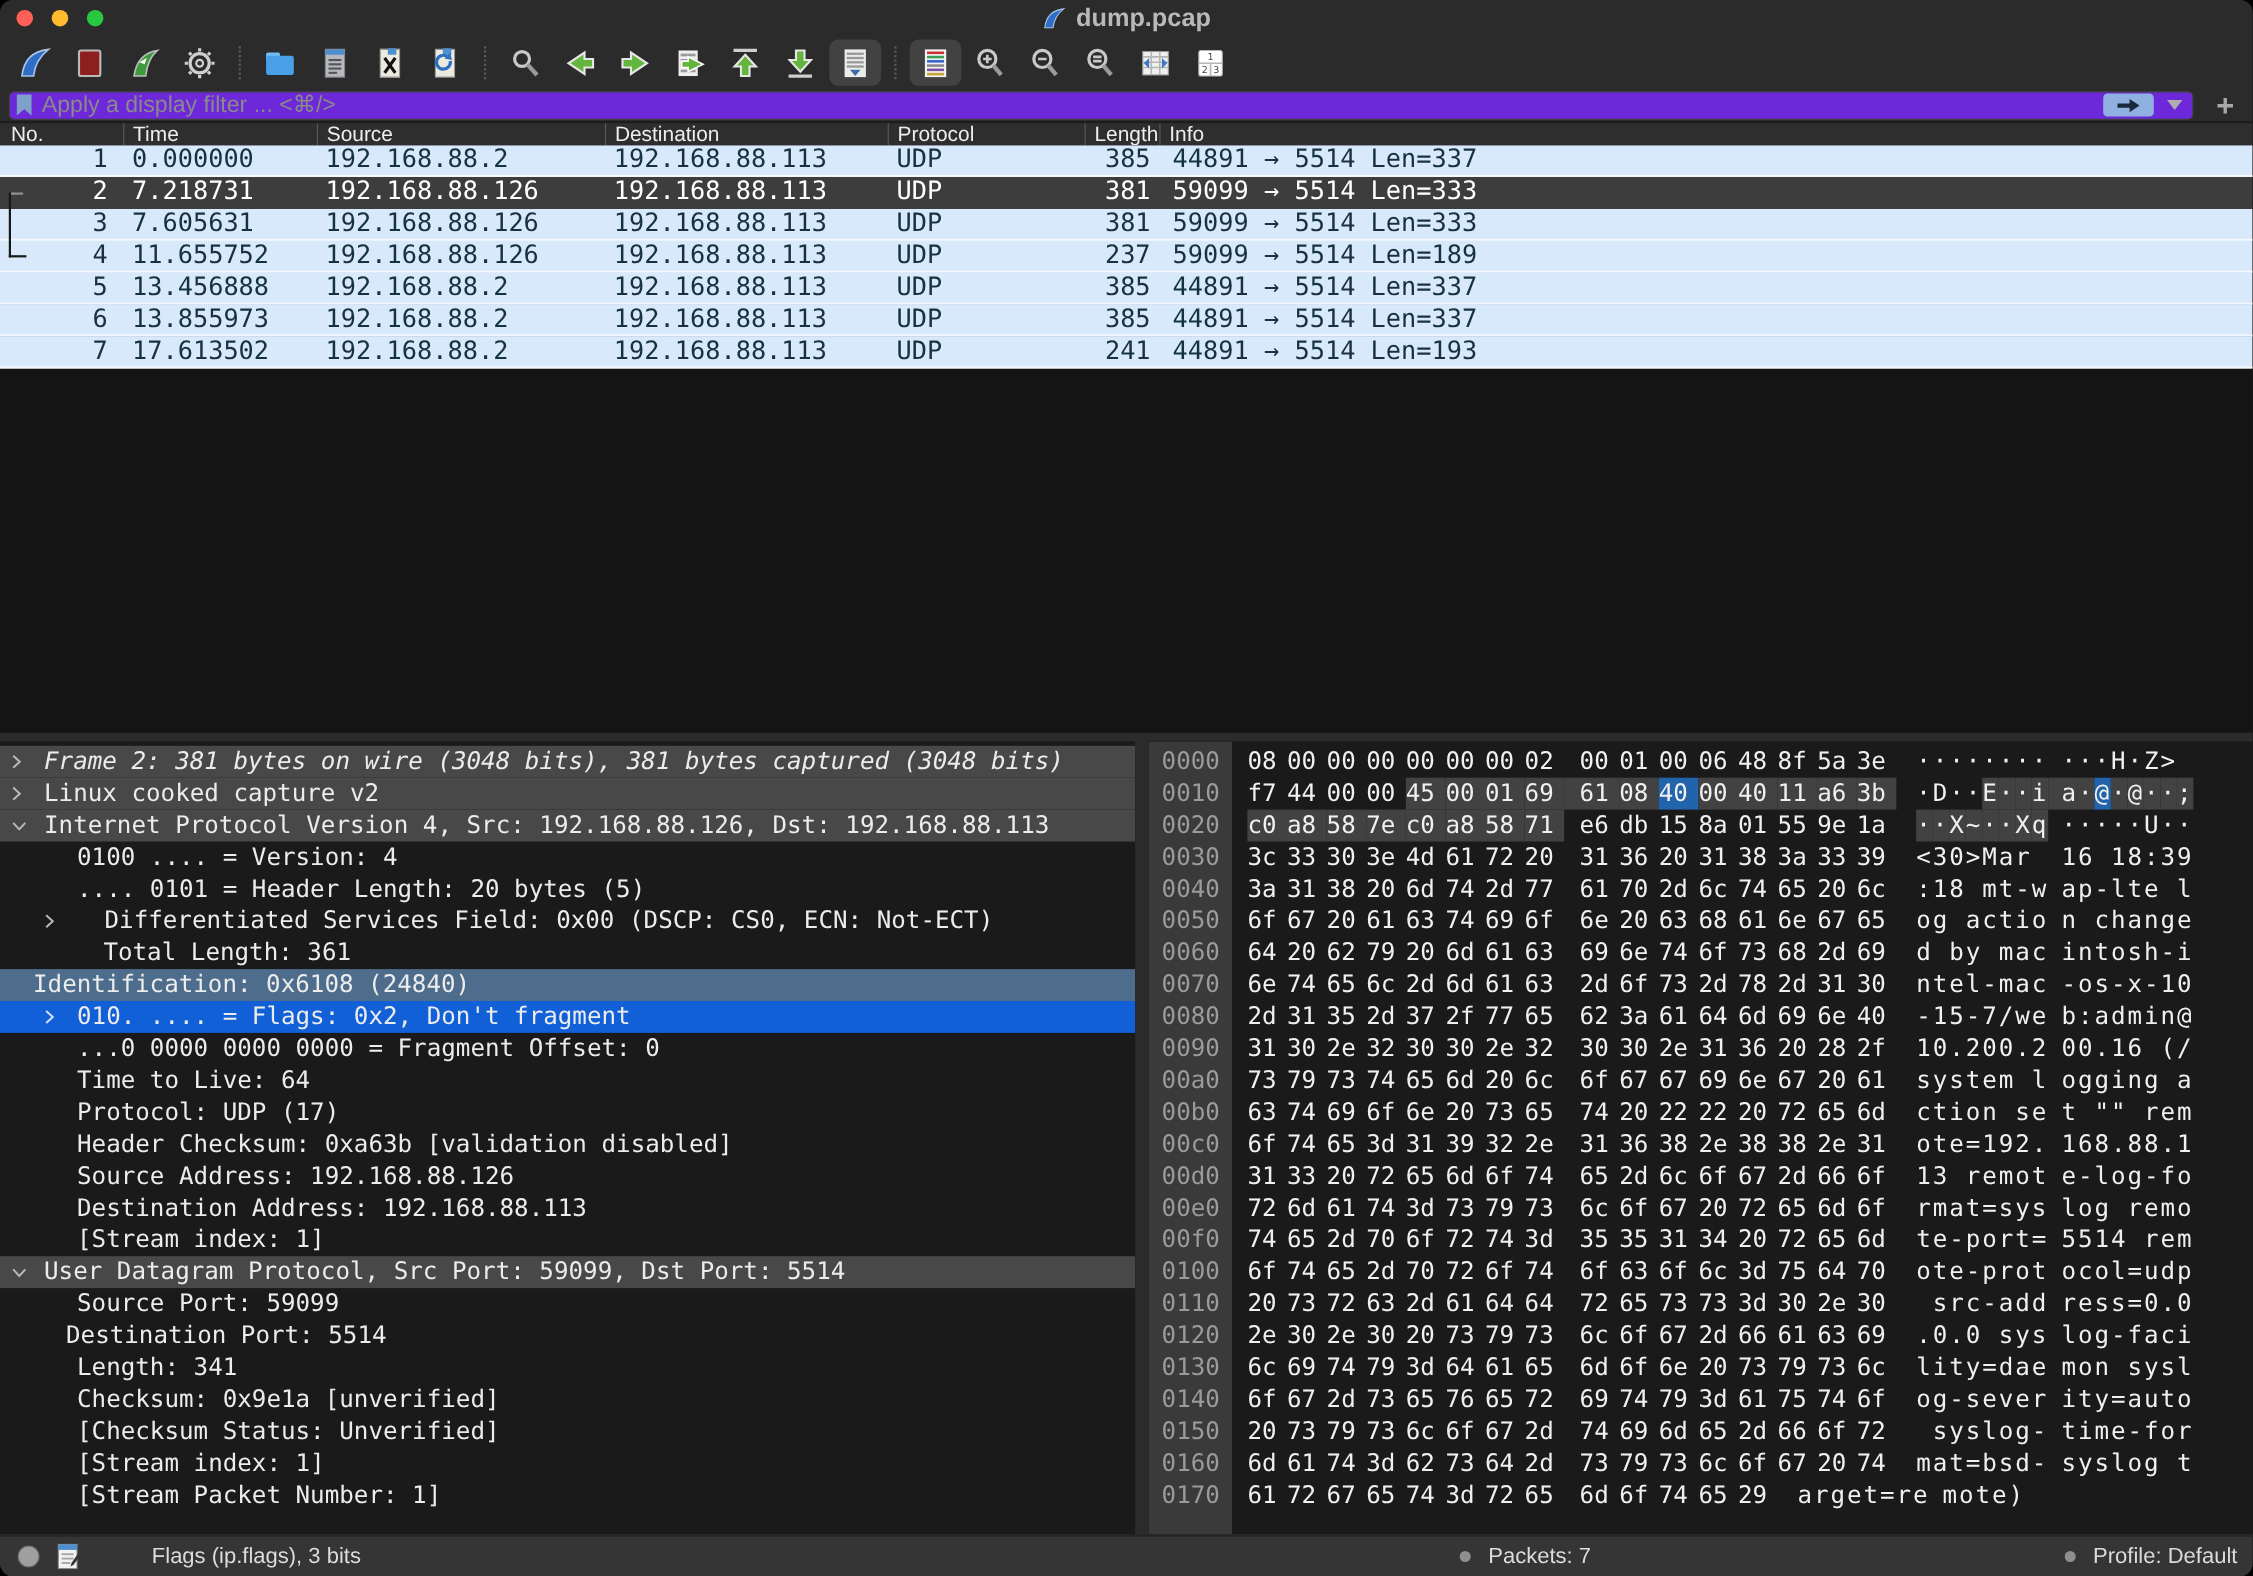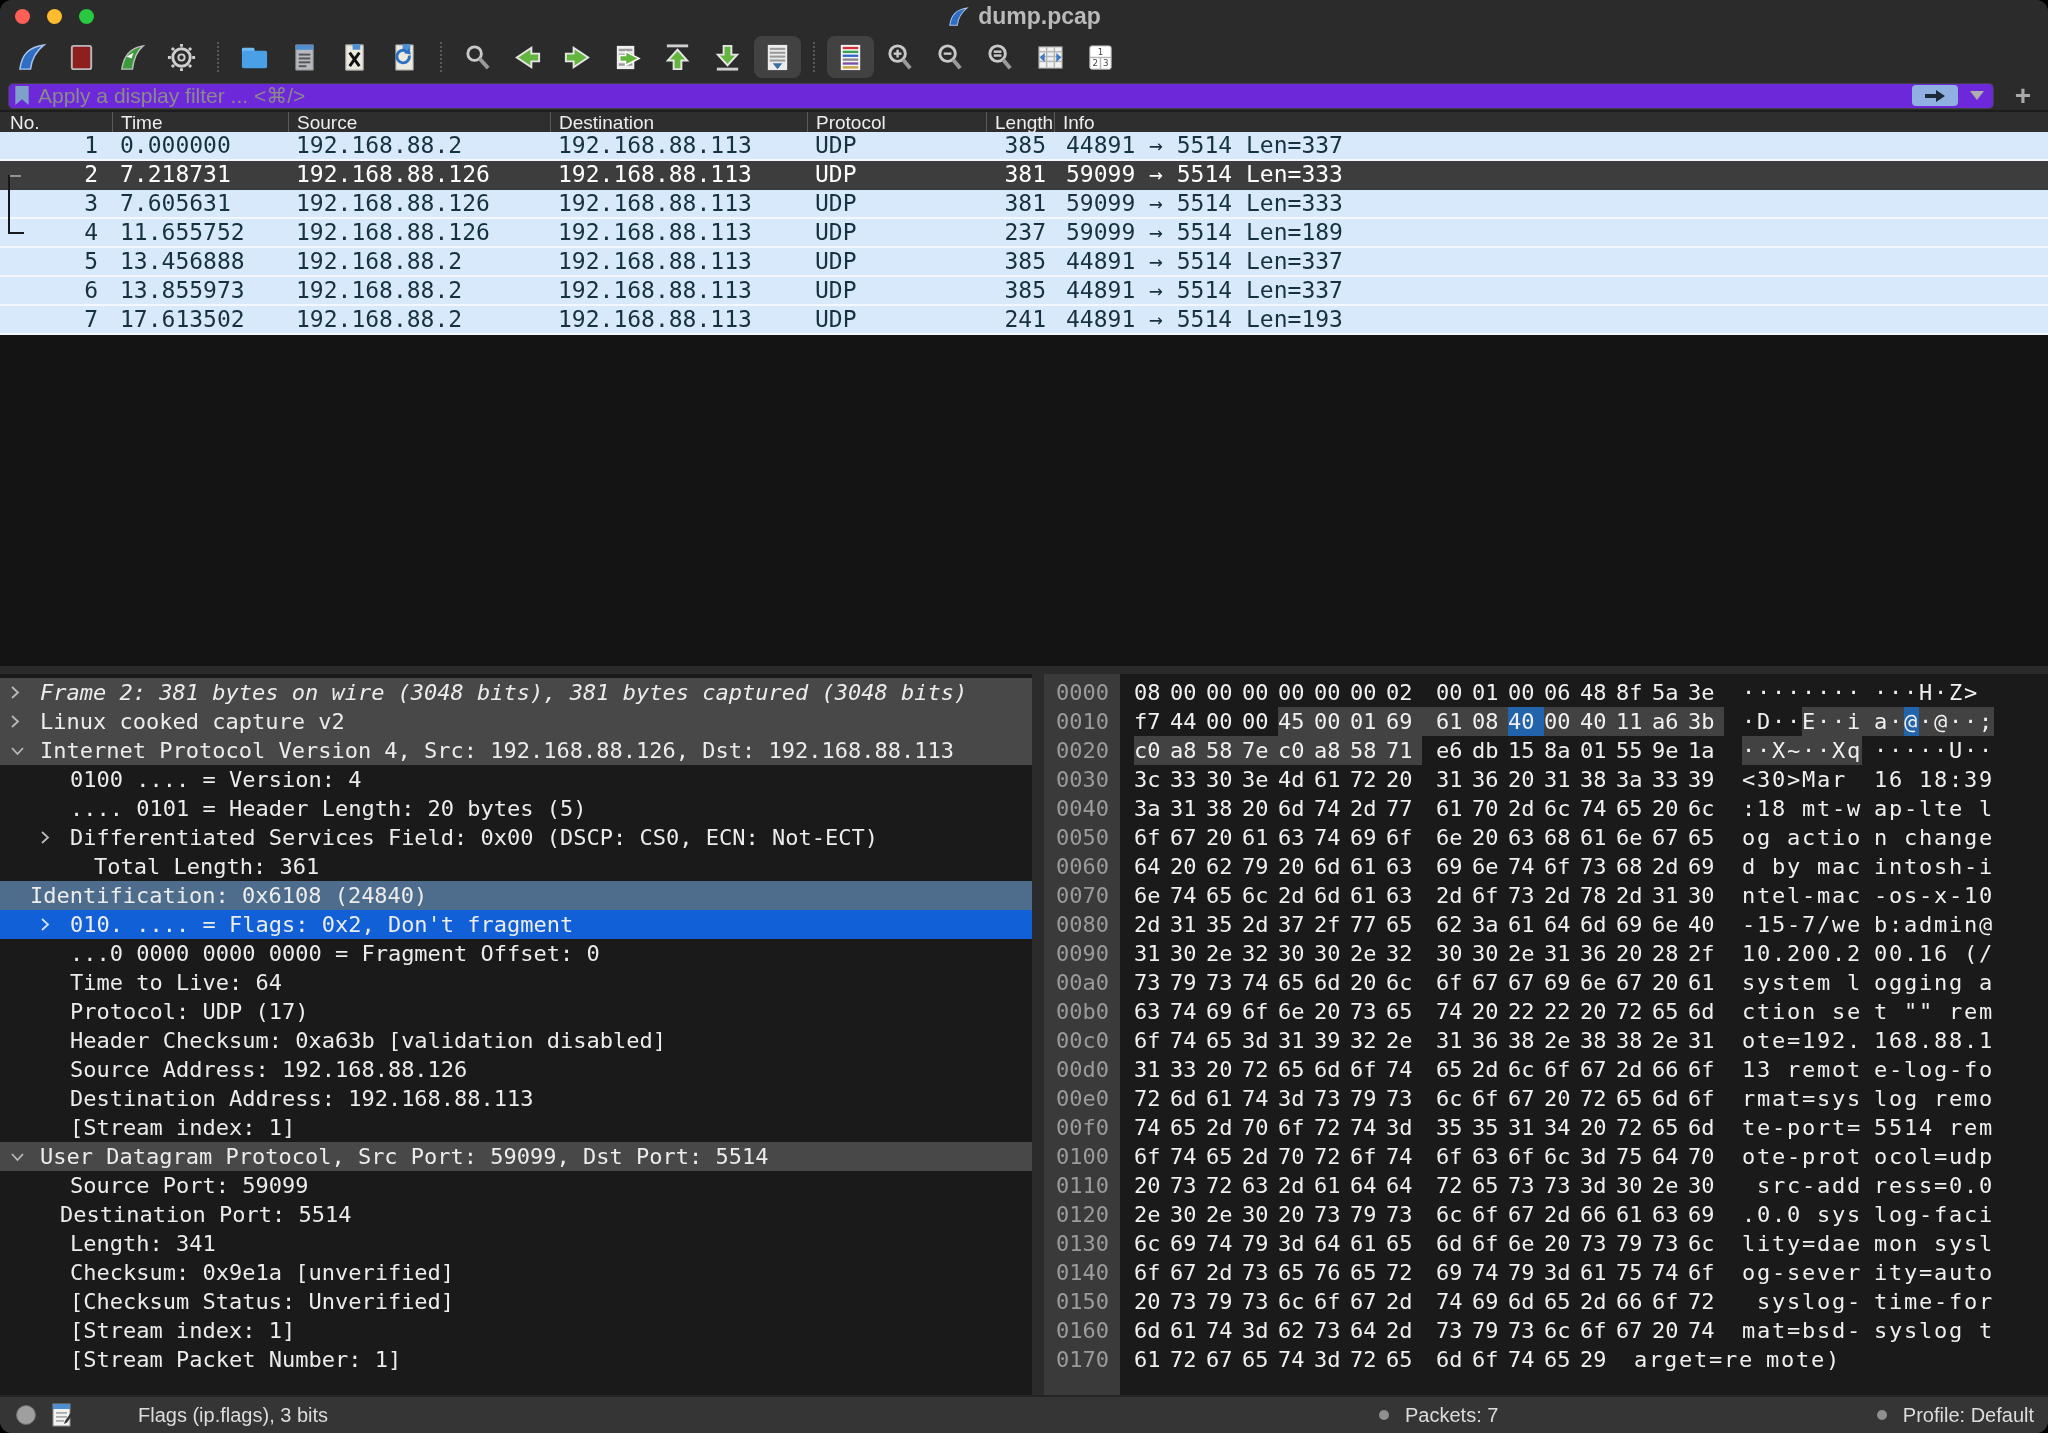--- a/index.html
+++ b/index.html
@@ -68,21 +68,21 @@
   .ab{display:inline-block;width:15px}
   .ab.g8a{width:27px;padding-left:12px}
   .hl-g{background:#424242}
   .hl-b{background:#2264ab}
 
   
   .statusbar{height:38px;flex:none;background:#353535;border-top:2px solid #242424;display:flex;align-items:center;padding:0 16px;position:relative;color:#dcdcdc;font-size:20px}
   .sb-left{display:flex;align-items:center;gap:16px}
   .exp-dot{width:20px;height:20px;border-radius:50%;background:#9f9f9f;border:1px solid #6d6d6d;display:inline-block}
   .sb-left .sb-text{margin-left:48px}
-  .sb-mid{position:absolute;left:1379px;display:flex;align-items:center;gap:16px}
+  .sb-mid{position:absolute;left:1327px;display:flex;align-items:center;gap:16px}
   .sb-right{position:absolute;right:14px;display:flex;align-items:center;gap:16px}
   .sb-dot{width:10px;height:10px;border-radius:50%;background:#8f8f8f;display:inline-block}
 </style>
 </head>
 <body>
 
 <div class="window">
 
   <div class="titlebar">
     <div class="lights">
@@ -388,21 +388,21 @@
               <polyline points="2,2 8,7.5 2,13" fill="none" stroke="#b9b9b9" stroke-width="1.8"></polyline>
             </svg></span><span class="dtext">Frame 2: 381 bytes on wire (3048 bits), 381 bytes captured (3048 bits)</span></div>
         <div class="drow root" style="padding-left: 10px;"><span class="chev"><svg width="10" height="15" viewBox="0 0 10 15">
               <polyline points="2,2 8,7.5 2,13" fill="none" stroke="#b9b9b9" stroke-width="1.8"></polyline>
             </svg></span><span class="dtext">Linux cooked capture v2</span></div>
         <div class="drow root" style="padding-left: 10px;"><span class="chev"><svg width="15" height="10" viewBox="0 0 15 10">
               <polyline points="2,2 7.5,8 13,2" fill="none" stroke="#b9b9b9" stroke-width="1.8"></polyline>
             </svg></span><span class="dtext">Internet Protocol Version 4, Src: 192.168.88.126, Dst: 192.168.88.113</span></div>
         <div class="drow" style="padding-left: 40px;"><span class="chev"></span><span class="dtext">0100 .... = Version: 4</span></div>
         <div class="drow" style="padding-left: 40px;"><span class="chev"></span><span class="dtext">.... 0101 = Header Length: 20 bytes (5)</span></div>
-        <div class="drow" style="padding-left: 40px;"><span class="chev"><svg width="10" height="15" viewBox="0 0 10 15">
+        <div class="drow" style="padding-left: 40px; gap: 25px;"><span class="chev"><svg width="10" height="15" viewBox="0 0 10 15">
               <polyline points="2,2 8,7.5 2,13" fill="none" stroke="#b9b9b9" stroke-width="1.8"></polyline>
             </svg></span><span class="dtext">Differentiated Services Field: 0x00 (DSCP: CS0, ECN: Not-ECT)</span></div>
         <div class="drow" style="padding-left: 64px;"><span class="chev"></span><span class="dtext">Total Length: 361</span></div>
         <div class="drow related" style=""><span class="chev"></span><span class="dtext">Identification: 0x6108 (24840)</span></div>
         <div class="drow selected" style="padding-left: 40px;"><span class="chev"><svg width="10" height="15" viewBox="0 0 10 15">
               <polyline points="2,2 8,7.5 2,13" fill="none" stroke="#cfe2ff" stroke-width="1.8"></polyline>
             </svg></span><span class="dtext">010. .... = Flags: 0x2, Don't fragment</span></div>
         <div class="drow" style="padding-left: 40px;"><span class="chev"></span><span class="dtext">...0 0000 0000 0000 = Fragment Offset: 0</span></div>
         <div class="drow" style="padding-left: 40px;"><span class="chev"></span><span class="dtext">Time to Live: 64</span></div>
         <div class="drow" style="padding-left: 40px;"><span class="chev"></span><span class="dtext">Protocol: UDP (17)</span></div>

